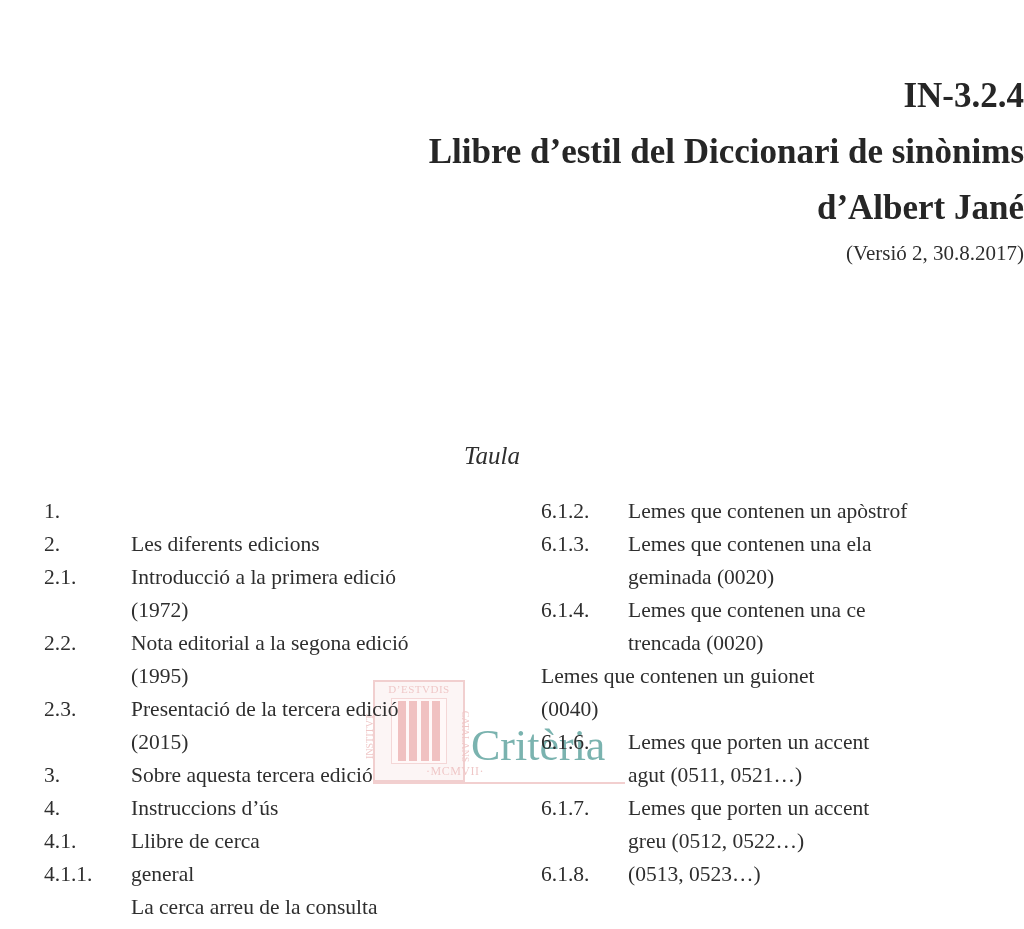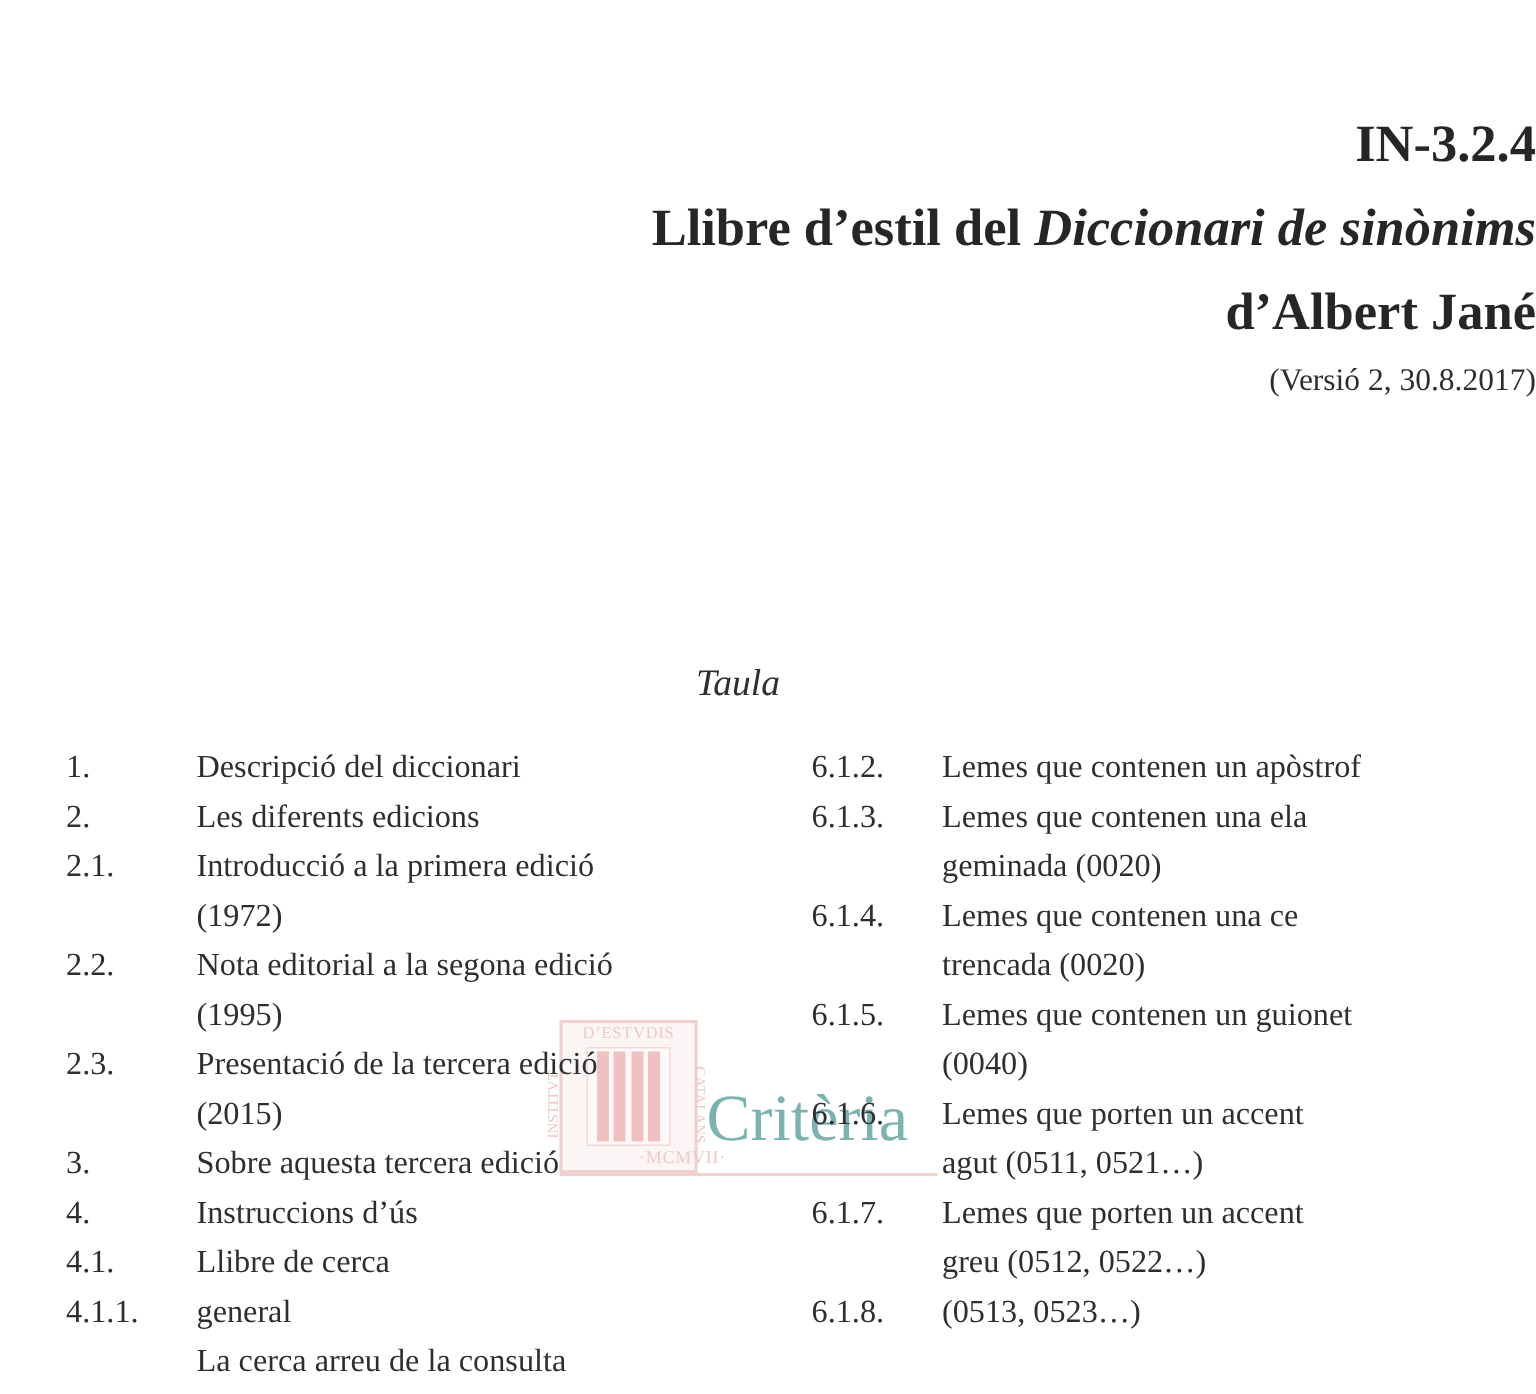--- a/index.html
+++ b/index.html
@@ -30,21 +30,20 @@
       margin-left: -20px;
     }
     .doc-title {
       font-weight: bold;
       font-size: 35px;
       line-height: 56px;
       color: #262626;
       margin-left: -20px;
     }
     .doc-title .it {
-      font-style: italic;
     }
     .doc-version {
       font-size: 21px;
       line-height: 30px;
       color: #2e2e2e;
       margin-left: -20px;
       margin-top: 2px;
     }
     .toc-heading {
       position: absolute;
@@ -181,23 +180,20 @@
     </div>
     <div class="ring-bottom">·MCMVII·</div>
   </div>
   <div class="wm-word">Critèria</div>
   <div class="wm-underline"></div>
 </div>
 
 <div class="toc-col left" id="toc-left">
     <div class="toc-row">
       <div class="toc-num">1.</div>
-      <div class="toc-text">
-        <span class="toc-line">Descripció del diccionari</span>
-      </div>
     </div>
     <div class="toc-row">
       <div class="toc-num">2.</div>
       <div class="toc-text">
         <span class="toc-line">Les diferents edicions</span>
       </div>
     </div>
     <div class="toc-row">
       <div class="toc-num">2.1.</div>
       <div class="toc-text">
@@ -260,21 +256,20 @@
       </div>
     </div>
     <div class="toc-row">
       <div class="toc-num">6.1.4.</div>
       <div class="toc-text">
         <span class="toc-line">Lemes que contenen una ce</span>
         <span class="toc-line">trencada (0020)</span>
       </div>
     </div>
     <div class="toc-row">
-      <div class="toc-num">6.1.5.</div>
       <div class="toc-text">
         <span class="toc-line">Lemes que contenen un guionet</span>
         <span class="toc-line">(0040)</span>
       </div>
     </div>
     <div class="toc-row">
       <div class="toc-num">6.1.6.</div>
       <div class="toc-text">
         <span class="toc-line">Lemes que porten un accent</span>
         <span class="toc-line">agut (0511, 0521…)</span>

